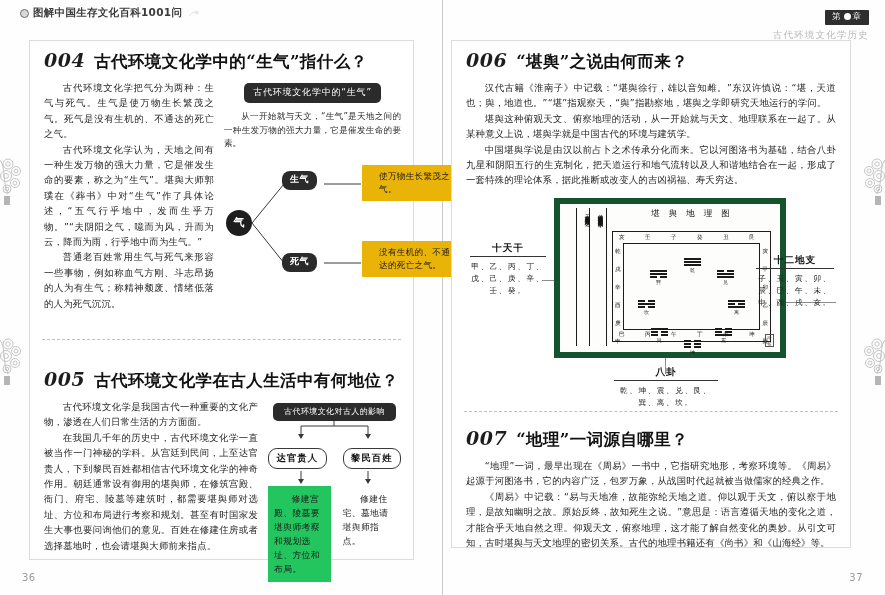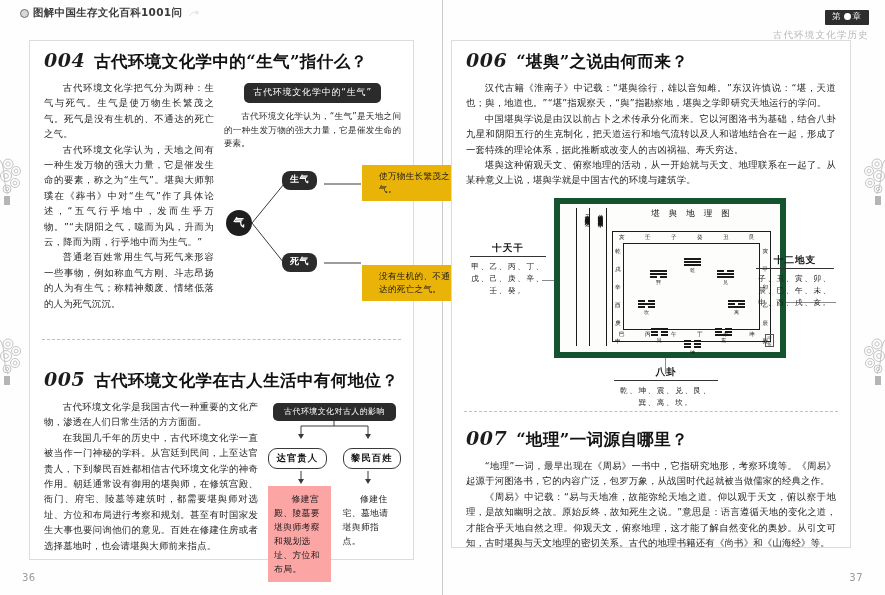--- a/index.html
+++ b/index.html
@@ -140,34 +140,34 @@
   }
   .np-top { left: 58px; top: 8px; }
   .np-bot { left: 58px; top: 90px; }
 
   .leafbox {
     position: absolute; background: #eab308; color: #1b1b1b;
     font-size: 8.6px; line-height: 13px; padding: 5px 17px;
     letter-spacing: .3px;
   }
   .lb-top { left: 138px; top: 2px; width: 110px; }
-  .lb-bot { left: 138px; top: 78px; width: 110px; margin-top: 24px; }
+  .lb-bot { left: 138px; top: 78px; width: 110px; }
 
   .tree svg { position: absolute; left: 0; top: 0; }
   .flow-row { display: flex; justify-content: space-between; gap: 16px; margin-top: 9px; }
   .flow-pill {
     border: 1px solid #3a3a3a; border-radius: 9px;
     background: #fff; color: #111;
     font-size: 9.4px; font-weight: bold; letter-spacing: 1px;
     padding: 3px 6px; text-align: center; flex: 1;
   }
   .flow-body { display: flex; justify-content: space-between; gap: 8px; margin-top: 4px; }
   .fb-cell { flex: 1; }
   .fb-grey {
-    background: #fca5a5; color: #1b1b1b;
+    background: #22c55e; color: #1b1b1b;
     font-size: 8.8px; line-height: 14px; padding: 6px 6px;
     text-indent: 2em; letter-spacing: .4px;
   }
   .fb-plain {
     color: #1b1b1b; font-size: 8.8px; line-height: 14px;
     padding: 6px 4px; text-indent: 2em; letter-spacing: .4px;
   }
   .connector { position: relative; height: 18px; }
 
   
@@ -303,21 +303,21 @@
           <div class="col-text" style="width:170px;">
             <p class="ptext">古代环境文化学把气分为两种：生气与死气。生气是使万物生长繁茂之气。死气是没有生机的、不通达的死亡之气。</p>
             <p class="ptext">古代环境文化学认为，天地之间有一种生发万物的强大力量，它是催发生命的要素，称之为“生气”。堪舆大师郭璞在《葬书》中对“生气”作了具体论述，“五气行乎地中，发而生乎万物。”“夫阴阳之气，噫而为风，升而为云，降而为雨，行乎地中而为生气。”</p>
             <p class="ptext">普通老百姓常用生气与死气来形容一些事物，例如称血气方刚、斗志昂扬的人为有生气；称精神颓废、情绪低落的人为死气沉沉。</p>
           </div>
 
           <div class="col-fig" style="width:177px;">
             <div class="fig-title-wrap">
               <span class="fig-title">古代环境文化学中的“生气”</span>
             </div>
-            <div class="fig-caption">古代环境文化学认为，“生气”是天地之间的一种生发万物的强大力量，它是催发生命的要素。</div>
+            <div class="fig-caption">从一开始就与天文，“生气”是天地之间的一种生发万物的强大力量，它是催发生命的要素。</div>
 
             <div class="tree">
               <svg width="177" height="120">
                 <line x1="28" y1="60" x2="60" y2="21" stroke="#3a3a3a" stroke-width="1"></line>
                 <line x1="28" y1="60" x2="60" y2="100" stroke="#3a3a3a" stroke-width="1"></line>
                 <line x1="100" y1="21" x2="137" y2="21" stroke="#3a3a3a" stroke-width="1"></line>
                 <line x1="100" y1="100" x2="137" y2="100" stroke="#3a3a3a" stroke-width="1"></line>
               </svg>
               <div class="node-root">气</div>
               <div class="node-pill np-top">生气</div>
@@ -433,22 +433,22 @@
     </svg>
 
     <div class="content-box rbox">
 
       <div class="article" style="top:8px;">
         <div class="sec-title">
           <span class="sec-num">006</span>
           <span class="sec-head">“堪舆”之说由何而来？</span>
         </div>
         <p class="ptext">汉代古籍《淮南子》中记载：“堪舆徐行，雄以音知雌。”东汉许慎说：“堪，天道也；舆，地道也。”“堪”指观察天，“舆”指勘察地，堪舆之学即研究天地运行的学问。</p>
+        <p class="ptext">堪舆这种俯观天文、俯察地理的活动，从一开始就与天文、地理联系在一起了。从某种意义上说，堪舆学就是中国古代的环境与建筑学。</p>
         <p class="ptext">中国堪舆学说是由汉以前占卜之术传承分化而来。它以河图洛书为基础，结合八卦九星和阴阳五行的生克制化，把天道运行和地气流转以及人和谐地结合在一起，形成了一套特殊的理论体系，据此推断或改变人的吉凶祸福、寿夭穷达。</p>
-        <p class="ptext">堪舆这种俯观天文、俯察地理的活动，从一开始就与天文、地理联系在一起了。从某种意义上说，堪舆学就是中国古代的环境与建筑学。</p>
 
         <div class="plate">
 
           <div class="leader" style="left:76px; top:84px; width:58px;"></div>
           <div class="leader" style="left:236px; top:106px; width:134px;"></div>
           <div class="leader" style="left:199px; top:162px; width:1px; height:16px;"></div>
 
           <div class="plate-frame">
             <div class="plate-head">堪舆地理图</div>
 

